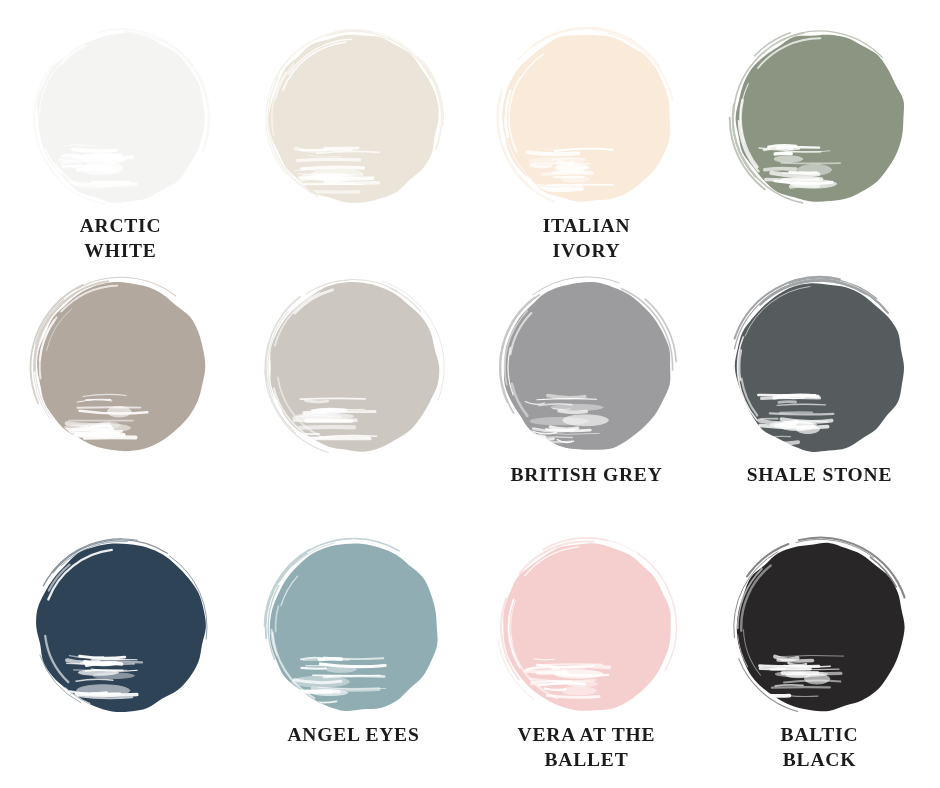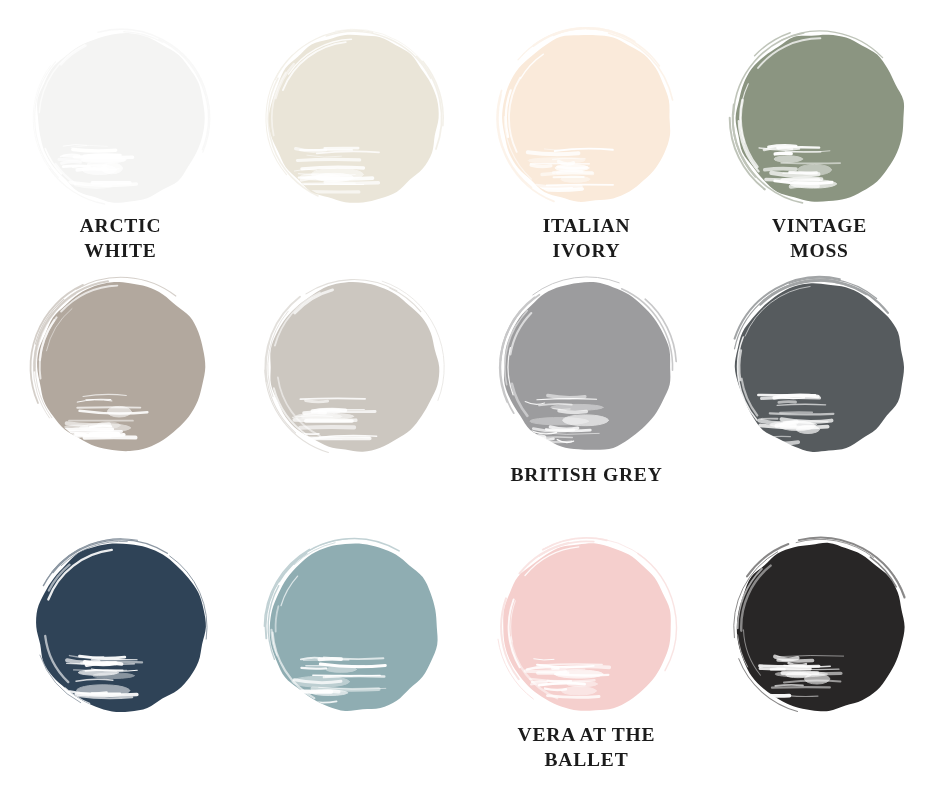--- a/index.html
+++ b/index.html
@@ -241,22 +241,20 @@
             <ellipse cx="82.3" cy="155.9" rx="23.2" ry="4.2" fill="#ffffff" opacity="0.70"></ellipse>
             <ellipse cx="57.3" cy="131.0" rx="14.3" ry="3.2" fill="#ffffff" opacity="0.55"></ellipse>
             <ellipse cx="83.7" cy="141.8" rx="16.8" ry="5.4" fill="#ffffff" opacity="0.45"></ellipse>
             <path d="M13.4,114.2A79.4,79.4 0 0 1 17.3,55.8" stroke-width="1.08" opacity="0.78"></path>
             <path d="M27.7,143.5A81.4,81.4 0 0 1 7.7,93.1" stroke-width="2.12" opacity="0.80"></path>
             <path d="M27.0,40.0A79.7,79.7 0 0 1 89.4,10.3" stroke-width="1.91" opacity="0.74"></path>
             <path d="M26.3,138.9A79.5,79.5 0 0 1 11.5,72.2" stroke-width="2.79" opacity="0.76"></path>
           </g>
         </svg>
       </div>
-      <div class="swatch-label">VINTAGE
-MOSS</div>
     </div>
     <div class="swatch-cell row-2">
       <div class="swatch-art">
         <svg viewBox="0 0 178 180">
           <g stroke="#b2a89e" fill="none" opacity="0.55">
             <path d="M6.0,126.0A90.4,90.4 0 0 1 51.0,7.9" stroke-width="1.82" stroke-linecap="round"></path>
             <path d="M44.6,12.0A89.7,89.7 0 0 1 143.8,19.0" stroke-width="1.21" stroke-linecap="round"></path>
             <path d="M18.7,38.8A87.0,87.0 0 0 1 65.8,6.1" stroke-width="0.90" stroke-linecap="round"></path>
             <path d="M3.4,67.2A88.5,88.5 0 0 1 31.8,22.4" stroke-width="1.15" stroke-linecap="round"></path>
             <path d="M17.5,141.0A87.9,87.9 0 0 1 20.3,35.3" stroke-width="0.61" stroke-linecap="round"></path>
@@ -420,20 +418,21 @@
             <ellipse cx="66.2" cy="148.9" rx="17.9" ry="4.7" fill="#ffffff" opacity="0.65"></ellipse>
             <ellipse cx="62.3" cy="147.6" rx="23.4" ry="2.9" fill="#ffffff" opacity="0.62"></ellipse>
             <ellipse cx="77.0" cy="152.4" rx="11.5" ry="4.1" fill="#ffffff" opacity="0.69"></ellipse>
             <path d="M9.2,103.1A80.8,80.8 0 0 1 9.9,73.4" stroke-width="2.47" opacity="0.68"></path>
             <path d="M25.9,143.1A82.5,82.5 0 0 1 12.2,60.0" stroke-width="1.57" opacity="0.88"></path>
             <path d="M26.3,138.5A79.3,79.3 0 0 1 10.6,101.7" stroke-width="2.17" opacity="0.60"></path>
             <path d="M14.0,59.2A81.1,81.1 0 0 1 79.1,9.5" stroke-width="0.81" opacity="0.74"></path>
           </g>
         </svg>
       </div>
+      <div class="swatch-label">SHALE STONE</div>
     </div>
     <div class="swatch-cell row-3">
       <div class="swatch-art">
         <svg viewBox="0 0 178 180">
           <g stroke="#2f4357" fill="none" opacity="0.55">
             <path d="M14.5,42.8A88.2,88.2 0 0 1 89.0,1.8" stroke-width="0.62" stroke-linecap="round"></path>
             <path d="M29.2,28.7A85.6,85.6 0 0 1 95.3,4.6" stroke-width="0.79" stroke-linecap="round"></path>
             <path d="M137.7,19.0A86.1,86.1 0 0 1 174.2,102.1" stroke-width="0.95" stroke-linecap="round"></path>
             <path d="M48.7,165.7A85.8,85.8 0 0 1 7.9,118.1" stroke-width="0.83" stroke-linecap="round"></path>
             <path d="M19.7,35.3A88.2,88.2 0 0 1 105.5,3.3" stroke-width="1.05" stroke-linecap="round"></path>
@@ -508,20 +507,21 @@
             <ellipse cx="76.2" cy="132.4" rx="15.2" ry="2.9" fill="#ffffff" opacity="0.43"></ellipse>
             <ellipse cx="64.8" cy="155.8" rx="17.9" ry="2.7" fill="#ffffff" opacity="0.65"></ellipse>
             <ellipse cx="55.6" cy="144.7" rx="28.8" ry="5.4" fill="#ffffff" opacity="0.40"></ellipse>
             <path d="M49.3,161.2A81.6,81.6 0 0 1 7.6,95.6" stroke-width="2.16" opacity="0.63"></path>
             <path d="M16.0,68.7A76.0,76.0 0 0 1 32.6,39.1" stroke-width="1.29" opacity="0.67"></path>
             <path d="M11.5,118.5A82.5,82.5 0 0 1 6.5,93.0" stroke-width="2.30" opacity="0.53"></path>
             <path d="M10.7,94.5A78.4,78.4 0 0 1 13.4,69.2" stroke-width="1.82" opacity="0.49"></path>
           </g>
         </svg>
       </div>
+      <div class="swatch-label">ANGEL EYES</div>
     </div>
     <div class="swatch-cell row-3">
       <div class="swatch-art">
         <svg viewBox="0 0 178 180">
           <g stroke="#f5cfcd" fill="none" opacity="0.55">
             <path d="M44.5,12.3A89.6,89.6 0 0 1 157.9,32.7" stroke-width="0.77" stroke-linecap="round"></path>
             <path d="M21.5,36.5A86.1,86.1 0 0 1 70.4,5.9" stroke-width="2.08" stroke-linecap="round"></path>
             <path d="M41.3,18.9A85.6,85.6 0 0 1 95.8,4.7" stroke-width="1.73" stroke-linecap="round"></path>
             <path d="M139.7,16.4A89.4,89.4 0 0 1 167.0,133.7" stroke-width="1.42" stroke-linecap="round"></path>
             <path d="M20.7,142.1A85.9,85.9 0 0 1 8.0,61.4" stroke-width="2.02" stroke-linecap="round"></path>
@@ -598,14 +598,16 @@
             <ellipse cx="86.1" cy="141.9" rx="12.6" ry="5.1" fill="#ffffff" opacity="0.60"></ellipse>
             <ellipse cx="67.3" cy="138.1" rx="12.5" ry="2.6" fill="#ffffff" opacity="0.68"></ellipse>
             <ellipse cx="70.2" cy="137.1" rx="26.1" ry="2.7" fill="#ffffff" opacity="0.52"></ellipse>
             <path d="M6.7,91.2A82.3,82.3 0 0 1 30.9,31.8" stroke-width="1.85" opacity="0.58"></path>
             <path d="M29.5,138.2A76.6,76.6 0 0 1 12.5,92.7" stroke-width="1.02" opacity="0.46"></path>
             <path d="M10.3,93.7A78.8,78.8 0 0 1 39.6,28.6" stroke-width="2.43" opacity="0.46"></path>
             <path d="M16.6,130.0A82.7,82.7 0 0 1 6.6,97.8" stroke-width="0.83" opacity="0.73"></path>
           </g>
         </svg>
       </div>
+      <div class="swatch-label">BALTIC
+BLACK</div>
     </div>
   </main>
 
 </body></html>

